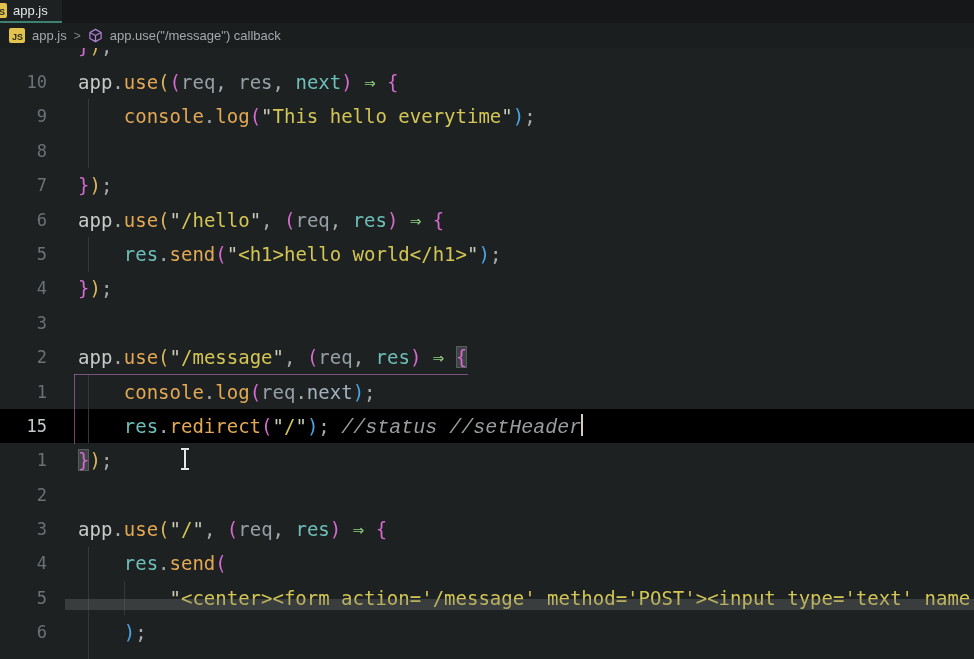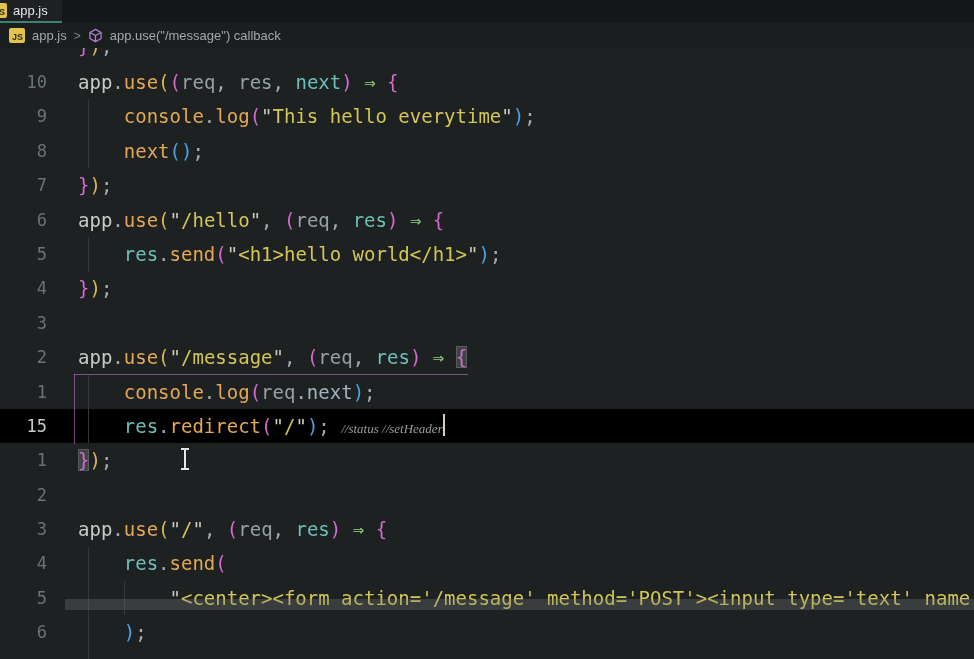--- a/index.html
+++ b/index.html
@@ -44,21 +44,21 @@
     width:47px;flex:none;text-align:right;color:#6b7276;
     font-size:17px;user-select:none;
   }
   .row.current .gutter{color:#c5cacd;}
   .code{flex:none;padding-left:31px;font-size:19px;white-space:pre;}
   .clip-top{height:17px;overflow:hidden;}
   .clip-top .code,.clip-top .gutter{margin-top:-19px;}
   .clip-bottom{height:10px;overflow:hidden;}
   .seg{display:inline;}
   .seg.box{background:#3f4344;box-shadow:inset 0 0 0 1px #585c5d;}
-  .seg.c-cm{font-family:Liberation Serif, serif;font-style:italic;font-size:13px;margin-top:21px;}
+  .seg.c-cm{font-family:Liberation Mono, monospace;font-style:italic;font-size:20px;margin-top:21px;}
   .caret{
     display:inline-block;width:2px;height:22px;background:#d6cdbc;
     vertical-align:middle;margin-top:-4px;
   }
   
   .guide{position:absolute;}
   .guide.indent{width:1px;background:#33383a;}
   .guide.active-v{width:1px;background:rgba(204,120,212,0.55);}
   .guide.active-h{height:1px;background:rgba(204,120,212,0.55);}
   .hscrollbar{
@@ -100,21 +100,20 @@
     <div class="row">
       <span class="gutter">10</span>
       <span class="code"><span class="seg c-fg">app</span><span class="seg c-pu">.</span><span class="seg c-fn">use</span><span class="seg c-p1">(</span><span class="seg c-p2">(</span><span class="seg c-pr">req</span><span class="seg c-pu">, </span><span class="seg c-pr">res</span><span class="seg c-pu">, </span><span class="seg c-te">next</span><span class="seg c-p2">)</span><span class="seg c-fg"> </span><span class="seg c-ar">⇒</span><span class="seg c-fg"> </span><span class="seg c-p2">{</span></span>
     </div>
     <div class="row">
       <span class="gutter">9</span>
       <span class="code"><span class="seg c-fg">    </span><span class="seg c-fn">console</span><span class="seg c-pu">.</span><span class="seg c-fn">log</span><span class="seg c-p2">(</span><span class="seg c-qu">"</span><span class="seg c-st">This hello everytime</span><span class="seg c-qu">"</span><span class="seg c-p3">)</span><span class="seg c-pu">;</span></span>
     </div>
     <div class="row">
       <span class="gutter">8</span>
-      <span class="code"><span class="seg c-fg">    </span><span class="seg c-fn">next</span><span class="seg c-p3">(</span><span class="seg c-p3">)</span><span class="seg c-pu">;</span></span>
     </div>
     <div class="row">
       <span class="gutter">7</span>
       <span class="code"><span class="seg c-p2">}</span><span class="seg c-p1">)</span><span class="seg c-pu">;</span></span>
     </div>
     <div class="row">
       <span class="gutter">6</span>
       <span class="code"><span class="seg c-fg">app</span><span class="seg c-pu">.</span><span class="seg c-fn">use</span><span class="seg c-p1">(</span><span class="seg c-qu">"</span><span class="seg c-st">/hello</span><span class="seg c-qu">"</span><span class="seg c-pu">, </span><span class="seg c-p2">(</span><span class="seg c-pr">req</span><span class="seg c-pu">, </span><span class="seg c-te">res</span><span class="seg c-p2">)</span><span class="seg c-fg"> </span><span class="seg c-ar">⇒</span><span class="seg c-fg"> </span><span class="seg c-p2">{</span></span>
     </div>
     <div class="row">

